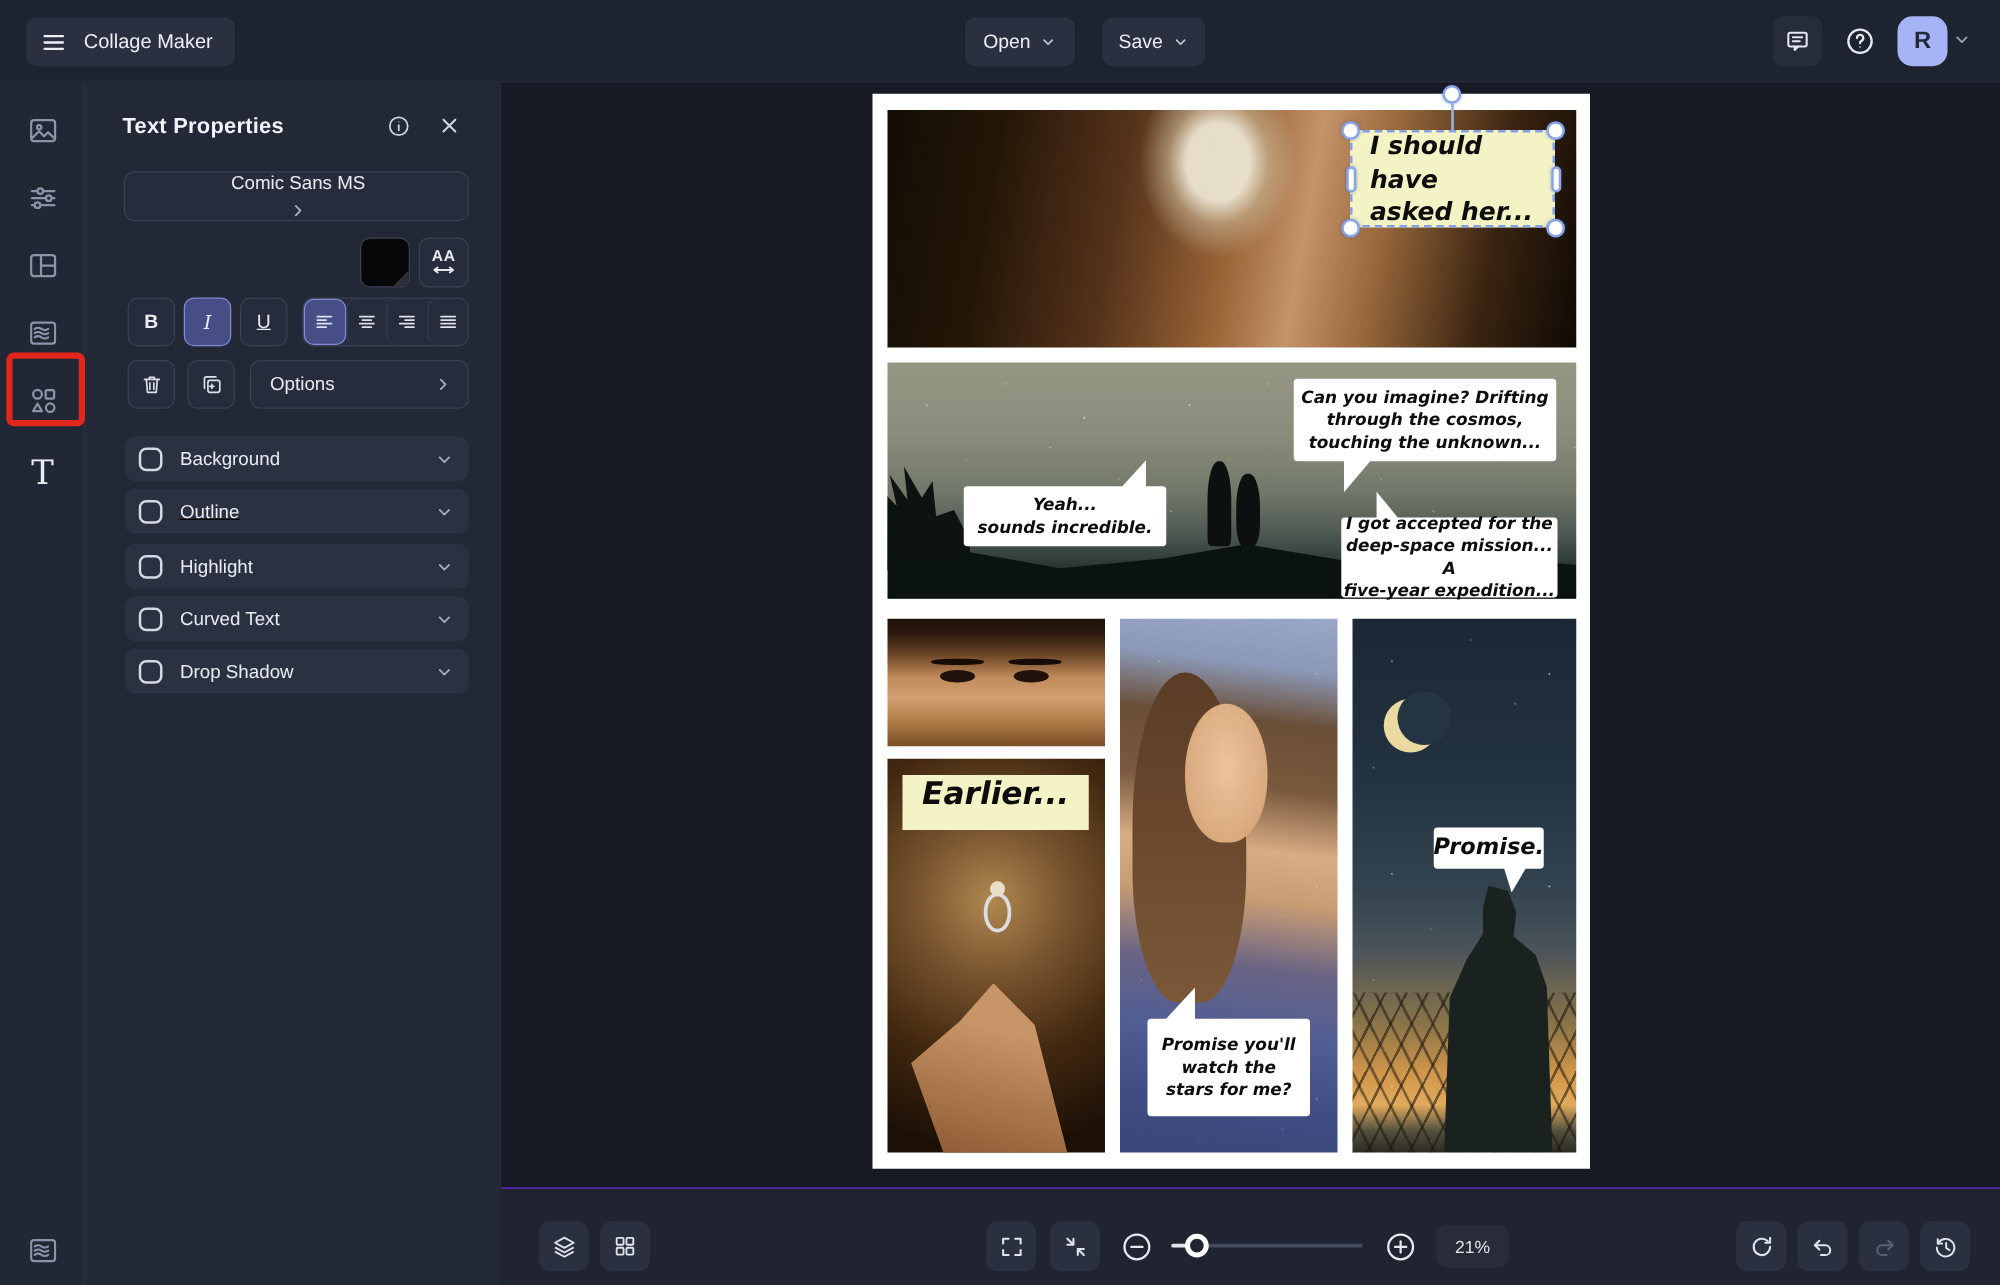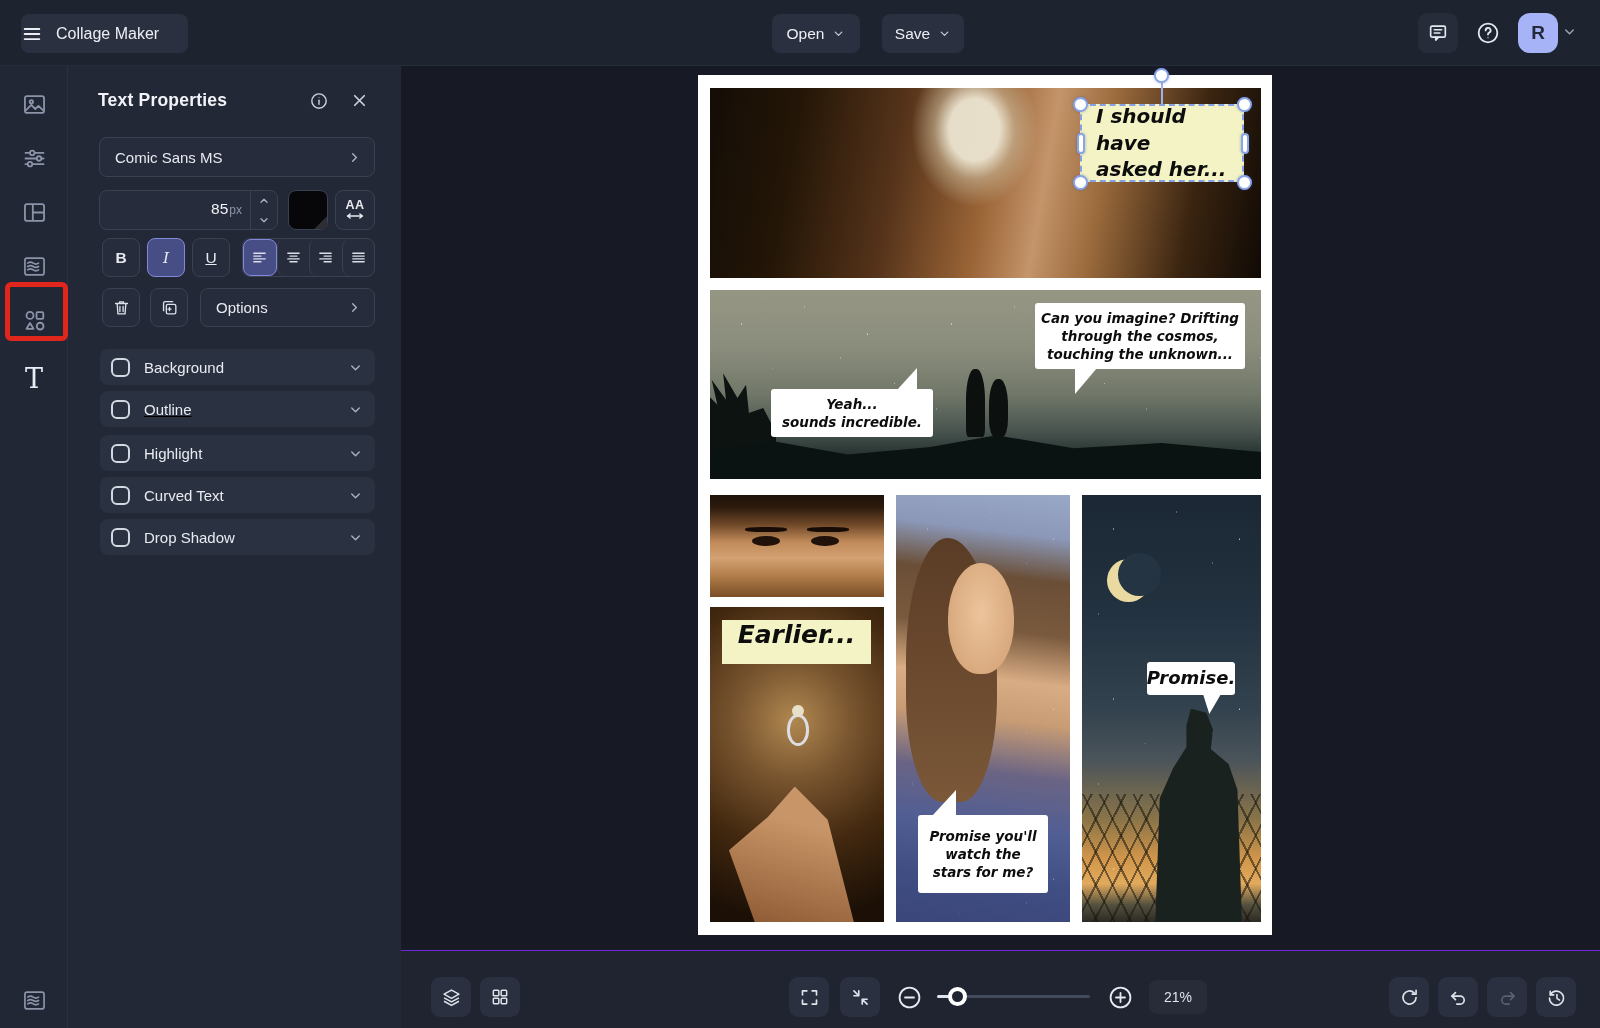--- a/index.html
+++ b/index.html
@@ -3,41 +3,41 @@
 <meta charset="utf-8">
 <style>
   * { margin:0; padding:0; box-sizing:border-box; }
   html,body { background:#10131b; }
   body { font-family:"Liberation Sans", sans-serif; }
   .app { position:relative; width:1600px; height:1028px; background:#171a24; overflow:hidden; }
 
   
   .topbar { position:absolute; left:0; top:0; width:1600px; height:66px; background:#1e2330; border-bottom:1px solid #272c3a; z-index:30; }
   .chip { position:absolute; background:#2a3040; border-radius:8px; display:flex; align-items:center; color:#eceef4; }
-  .menu-chip { left:21px; top:14px; width:167px; height:39px; gap:13px; font-size:16px; cursor:pointer; }
+  .menu-chip { left:21px; top:14px; width:167px; height:39px; gap:13px; padding-left:11px; font-size:16px; cursor:pointer; }
   .tb-btn { height:39px; top:14px; position:absolute; background:#2a3040; border-radius:8px; display:flex; align-items:center; justify-content:center; gap:8px; color:#eceef4; font-size:15.5px; cursor:pointer; }
   .open-btn { left:772px; width:88px; }
   .save-btn { left:882px; width:82px; }
   .sq-btn { position:absolute; top:13px; width:40px; height:40px; border-radius:9px; background:#262c3a; display:flex; align-items:center; justify-content:center; color:#e3e7ef; cursor:pointer; }
   .avatar { position:absolute; left:1518px; top:13px; width:40px; height:40px; border-radius:12px; background:#a7b3f7; color:#242a3c; font-weight:bold; font-size:19px; display:flex; align-items:center; justify-content:center; cursor:pointer; }
   .user-chev { position:absolute; left:1562px; top:24px; color:#99a1b3; }
 
   
   .rail { position:absolute; left:0; top:66px; width:68px; height:962px; background:#222735; border-right:1px solid #2b3040; z-index:20; }
   .rail-item { position:absolute; left:8px; width:52px; height:52px; display:flex; align-items:center; justify-content:center; color:#8b94a9; cursor:pointer; }
   .rail-t { font-family:"DejaVu Serif", serif; font-size:27px; color:#e9edf4; line-height:1; }
   .red-annotation { position:absolute; left:5px; top:282px; width:63px; height:59px; border:5px solid #e1261b; border-radius:6px; z-index:40; pointer-events:none; }
 
   
   .panel { position:absolute; left:68px; top:66px; width:333px; height:962px; background:#232836; z-index:10; }
   .panel-title { position:absolute; left:30px; top:24px; font-size:17.5px; font-weight:bold; color:#f1f3f8; letter-spacing:.2px; }
   .panel-info { position:absolute; left:241px; top:25px; color:#cdd3e0; cursor:pointer; }
   .panel-close { position:absolute; left:282px; top:25px; color:#cdd3e0; cursor:pointer; }
   .ctrl { background:#262c3b; border:1px solid #3a4152; border-radius:8px; color:#e8eaf0; }
-  .font-select { position:absolute; left:31px; top:71px; width:276px; height:40px; display:flex; align-items:center; justify-content:space-between; padding:0 12px 0 15px; font-size:15px; cursor:pointer; }
+  .font-select { position:absolute; left:31px; top:71px; width:276px; height:40px; display:flex; align-items:center; justify-content:space-between; padding:0 12px 0 15px; font-size:15px; cursor:pointer;flex-direction:column; }
   .size-ctrl { position:absolute; left:31px; top:124px; width:179px; height:40px; display:flex; cursor:text; }
   .size-val { flex:1; display:flex; align-items:baseline; justify-content:flex-end; padding:9px 8px 0 0; }
   .size-num { font-size:15.5px; color:#f0f2f6; }
   .size-unit { font-size:12px; color:#8d96aa; margin-left:1px; }
   .stepper { width:27px; border-left:1px solid #3a4152; display:flex; flex-direction:column; }
   .step { flex:1; display:flex; align-items:center; justify-content:center; color:#aab1c2; cursor:pointer; }
   .swatch { position:absolute; left:220px; top:124px; width:40px; height:40px; border-radius:8px; background:#07070a; border:1px solid #3a4152; overflow:hidden; cursor:pointer; }
   .swatch:after { content:""; position:absolute; right:-9px; bottom:-9px; width:18px; height:18px; background:#2e2e36; transform:rotate(45deg); }
   .spacing-btn { position:absolute; left:267px; top:124px; width:40px; height:40px; display:flex; flex-direction:column; align-items:center; justify-content:center; cursor:pointer; }
   .spacing-aa { font-size:12.5px; font-weight:bold; letter-spacing:.5px; line-height:1; }
@@ -276,38 +276,20 @@
 
     <div class="ctrl font-select">
       <span>Comic Sans MS</span>
       <span>
         <svg width="15" height="15" viewBox="0 0 24 24" fill="none" stroke="#aab1c2" stroke-width="2.2" stroke-linecap="round" stroke-linejoin="round">
             <path d="M9 6l6 6-6 6"></path>
           </svg>
       </span>
     </div>
 
-    <div class="ctrl size-ctrl">
-      <div class="size-val">
-        <span class="size-num">85</span>
-        <span class="size-unit">px</span>
-      </div>
-      <div class="stepper">
-        <div class="step">
-          <svg width="12" height="12" viewBox="0 0 24 24" fill="none" stroke="currentColor" stroke-width="2.6" stroke-linecap="round" stroke-linejoin="round">
-              <path d="M6 14.5l6-6 6 6"></path>
-            </svg>
-        </div>
-        <div class="step">
-          <svg width="12" height="12" viewBox="0 0 24 24" fill="none" stroke="currentColor" stroke-width="2.6" stroke-linecap="round" stroke-linejoin="round">
-              <path d="M6 9.5l6 6 6-6"></path>
-            </svg>
-        </div>
-      </div>
-    </div>
     <div class="swatch"></div>
     <div class="ctrl spacing-btn">
       <span class="spacing-aa">AA</span>
       <svg width="20" height="10" viewBox="0 0 24 12" fill="none" stroke="#e8eaf0" stroke-width="1.7" stroke-linecap="round" stroke-linejoin="round">
           <path d="M3 6h18M3 6l3.2-2.4M3 6l3.2 2.4M21 6l-3.2-2.4M21 6l-3.2 2.4"></path>
         </svg>
     </div>
 
     <div class="ctrl style-btn b-lbl" style="left:34px;">
         <span>B</span>
@@ -447,20 +429,26 @@
 
     <div class="bubble comic-txt bub-yeah">
       <span>Yeah...
 sounds incredible.</span>
       <div class="tail"></div>
     </div>
     <div class="bubble comic-txt bub-cosmos">
       <span>Can you imagine? Drifting
 through the cosmos,
 touching the unknown...</span>
+      <div class="tail"></div>
+    </div>
+    <div class="bubble comic-txt bub-mission">
+      <span>I got accepted for the
+deep-space mission... A
+five-year expedition...</span>
       <div class="tail"></div>
     </div>
     <div class="earlier-box comic-txt">
       <span>Earlier...</span>
     </div>
     <div class="bubble comic-txt bub-promise">
       <span>Promise you'll
 watch the
 stars for me?</span>
       <div class="tail"></div>

